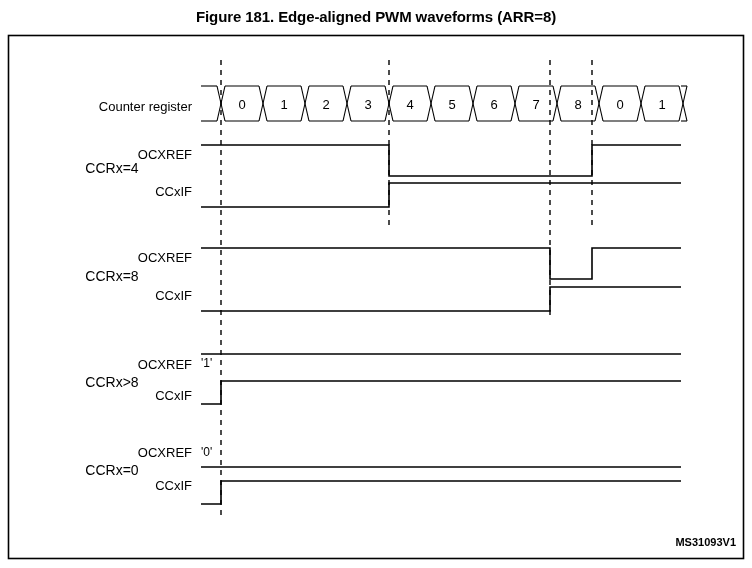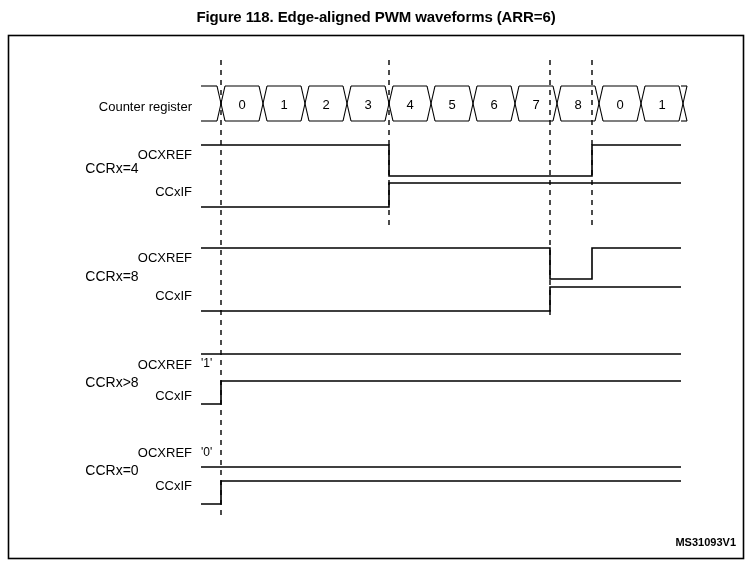--- a/index.html
+++ b/index.html
@@ -52,21 +52,21 @@
   .wave      { fill: none; stroke: #000000; stroke-width: 1.6; }
   .cellline  { fill: none; stroke: #000000; stroke-width: 1.1; }
   .dashline  { stroke: #000000; stroke-width: 1.4; stroke-dasharray: 5 5; }
   .frame     { fill: none; stroke: #000000; stroke-width: 1.6; }
 </style>
 </head>
 <body>
 
 <div id="figure-root">
 
-  <div class="fig-title">Figure 118. Edge-aligned PWM waveforms (ARR=6)</div>
+  <div class="fig-title">Figure 181. Edge-aligned PWM waveforms (ARR=8)</div>
 
   <svg id="diagram" viewBox="0 0 752 568">
 
     <rect class="frame" x="8.5" y="35.5" width="735" height="523"></rect>
 
     <text class="row-label" x="192" y="111" text-anchor="end">Counter register</text>
 
     <g id="counter-cells">
         <path class="cellline" d="M 201,86 L 217,86"></path>
         <path class="cellline" d="M 201,121 L 217,121"></path>

